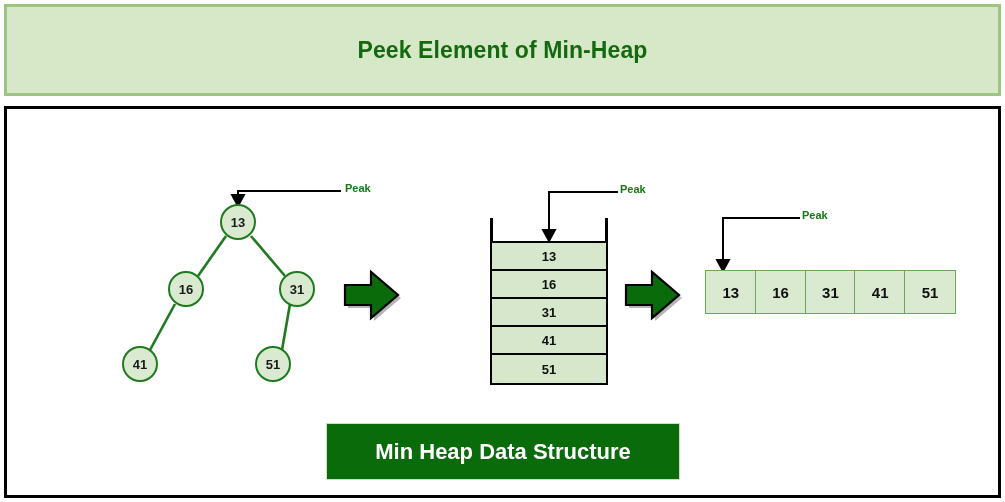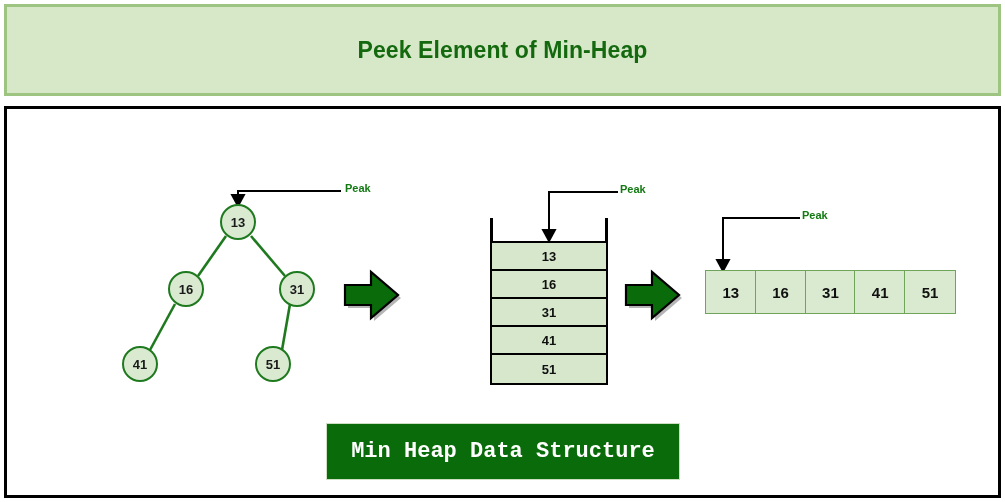--- a/index.html
+++ b/index.html
@@ -154,21 +154,20 @@
     background: #0a6b0a;
     border: 1px solid #cfdfc2;
     display: flex;
     align-items: center;
     justify-content: center;
   }
   #caption-text {
     color: #ffffff;
     font-size: 22px;
     font-weight: bold;
-    font-family: Liberation Mono, monospace;
   }
 </style>
 </head>
 <body>
 
 <div id="canvas">
 
   <div id="header-banner">
     <div id="header-title">Peek Element of Min-Heap</div>
   </div>

